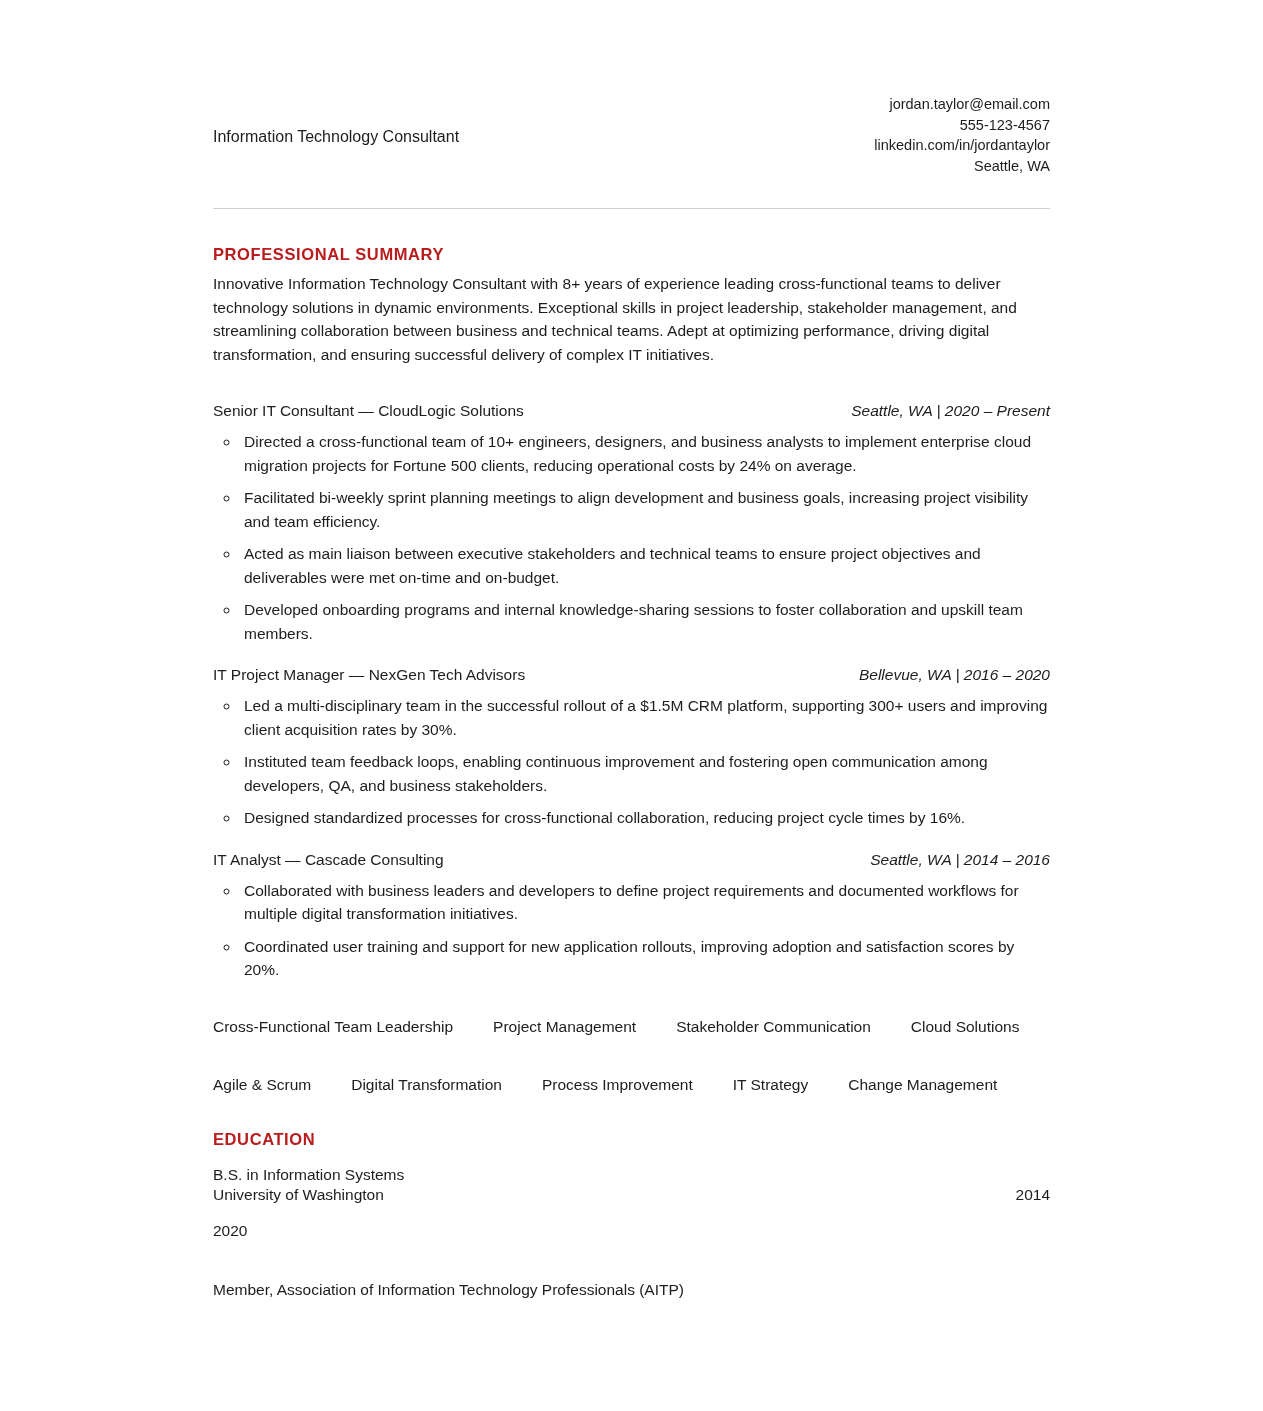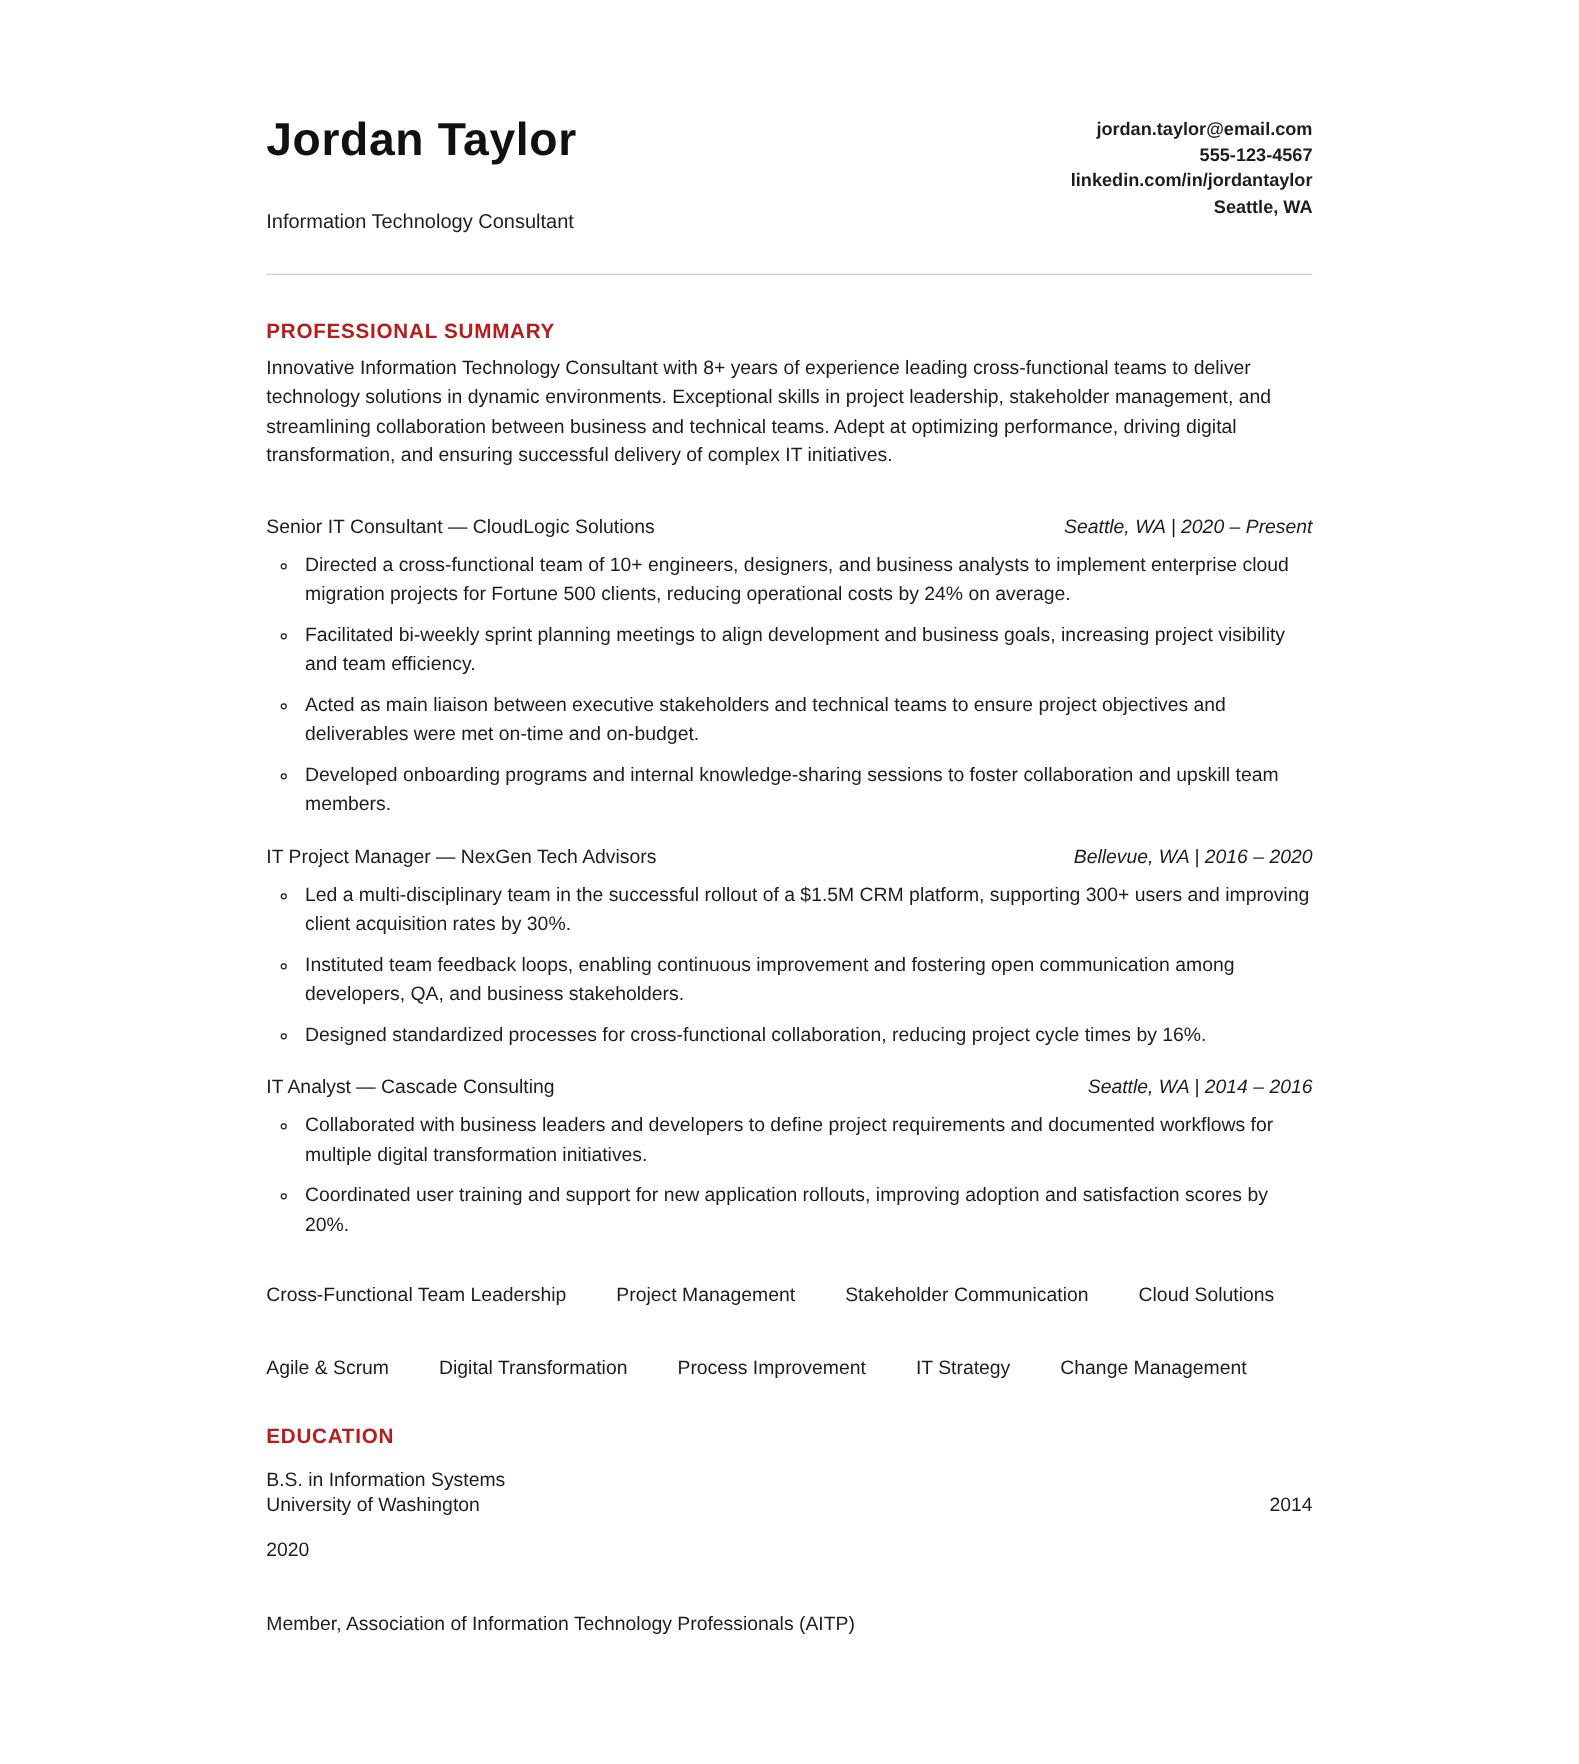--- a/index.html
+++ b/index.html
@@ -33,21 +33,20 @@
     font-size: 16px;
     margin-top: 36px;
     color: #1d1d1d;
   }
   .contact {
     text-align: right;
     font-size: 14.5px;
     line-height: 20.5px;
     color: #1d1d1d;
     padding-top: 2px;
-    font-weight: bold;
   }
   .divider {
     border: none;
     border-top: 1px solid #d0d0d0;
     margin-top: 32px;
   }
 
   
   .section-heading {
     font-size: 16.5px;
@@ -121,21 +120,20 @@
     list-style: none;
   }
 </style>
 </head>
 <body>
 
 <div class="page">
 
   <div class="header">
     <div>
-      <div class="name">Jordan Taylor</div>
       <div class="job-title">Information Technology Consultant</div>
     </div>
     <div class="contact">
       <div>jordan.taylor@email.com</div>
       <div>555-123-4567</div>
       <div>linkedin.com/in/jordantaylor</div>
       <div>Seattle, WA</div>
     </div>
   </div>
 

